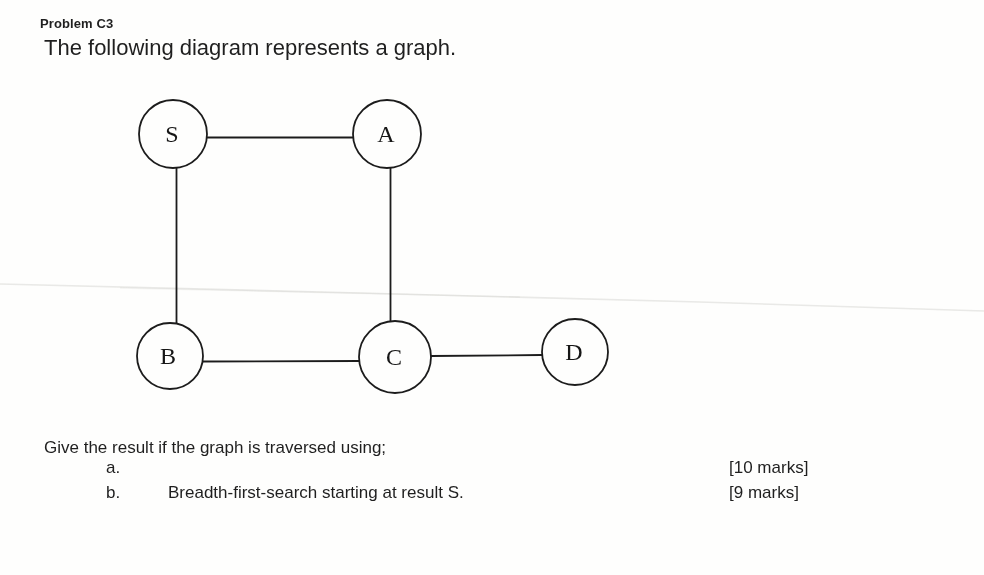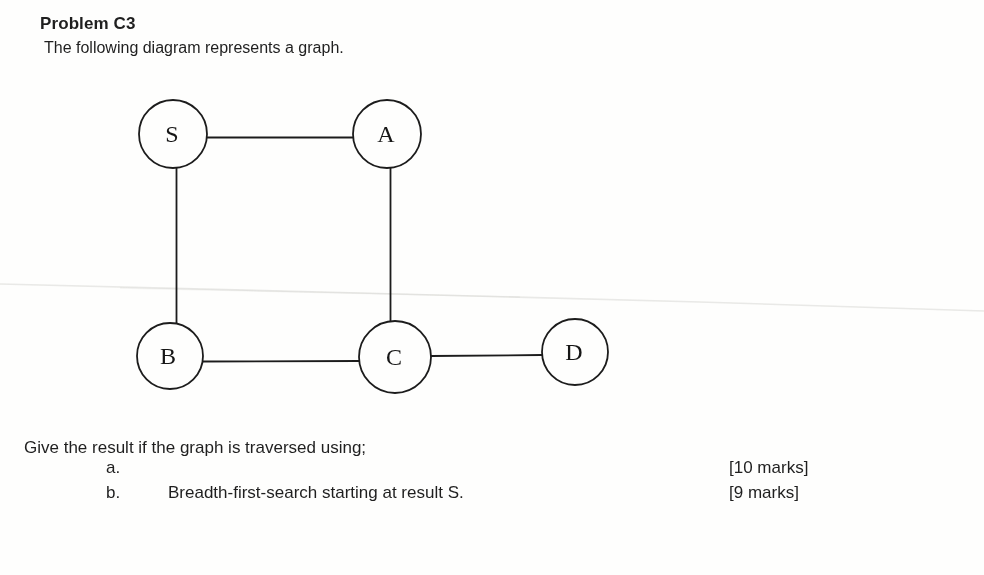--- a/index.html
+++ b/index.html
@@ -15,27 +15,27 @@
     overflow: hidden;
     font-family: "Liberation Sans", sans-serif;
     color: #1f1f1f;
   }
   .header {
     position: absolute;
     left: 40px;
     top: 12px;
   }
   .problem-title {
-    font-size: 17px;
+    font-size: 13px;
     font-weight: bold;
     line-height: 23px;
     letter-spacing: 0.1px;
   }
   .problem-subtitle {
-    font-size: 16px;
+    font-size: 22px;
     line-height: 25px;
     margin-left: 4px;
   }
   .diagram-svg {
     position: absolute;
     left: 0;
     top: 0;
   }
   .node-circle {
     fill: #fefefd;
@@ -59,21 +59,21 @@
     fill: none;
   }
   .question-block {
     position: absolute;
     left: 0;
     top: 0;
     width: 984px;
   }
   .q-intro {
     position: absolute;
-    left: 24px;
+    left: 44px;
     top: 436px;
     font-size: 17px;
     line-height: 23px;
   }
   .q-row {
     position: absolute;
     left: 0;
     width: 984px;
     height: 24px;
     font-size: 17px;

